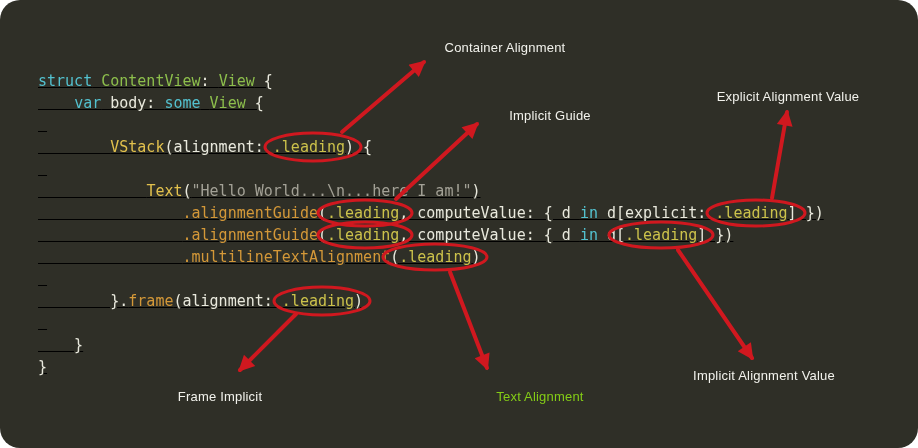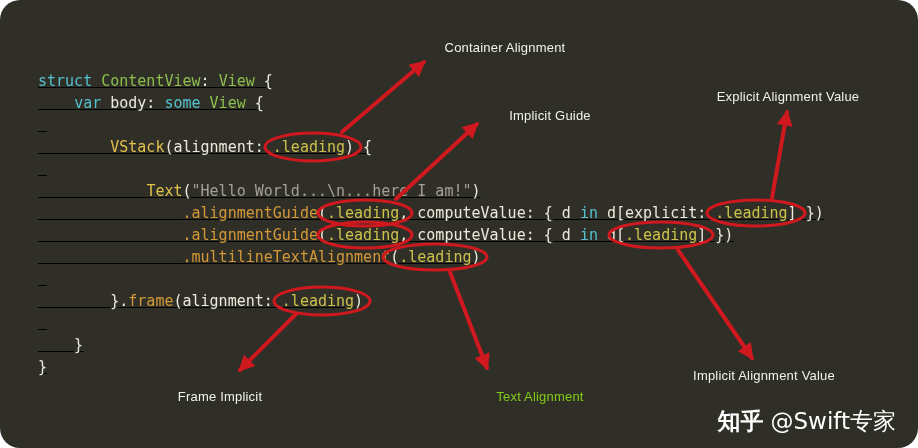--- a/index.html
+++ b/index.html
@@ -83,17 +83,13 @@
       </g>
     <g id="arrow-group">
         <line x1="342" y1="132" x2="424" y2="62" stroke="#d0181f" stroke-width="4" stroke-linecap="round" marker-end="url(#arrowhead)"></line>
         <line x1="396" y1="199" x2="477" y2="124" stroke="#d0181f" stroke-width="4" stroke-linecap="round" marker-end="url(#arrowhead)"></line>
         <line x1="772" y1="198" x2="787" y2="112" stroke="#d0181f" stroke-width="4" stroke-linecap="round" marker-end="url(#arrowhead)"></line>
         <line x1="296" y1="314" x2="240" y2="370" stroke="#d0181f" stroke-width="4" stroke-linecap="round" marker-end="url(#arrowhead)"></line>
         <line x1="450" y1="272" x2="487" y2="368" stroke="#d0181f" stroke-width="4" stroke-linecap="round" marker-end="url(#arrowhead)"></line>
         <line x1="678" y1="250" x2="752" y2="358" stroke="#d0181f" stroke-width="4" stroke-linecap="round" marker-end="url(#arrowhead)"></line>
       </g>
   </svg>
-  <div class="watermark" style="color: rgb(255, 255, 255);">
-    <span class="brand">知乎</span>
-    <span class="handle">@Swift专家</span>
-  </div>
 </div>
 
 </body></html>

